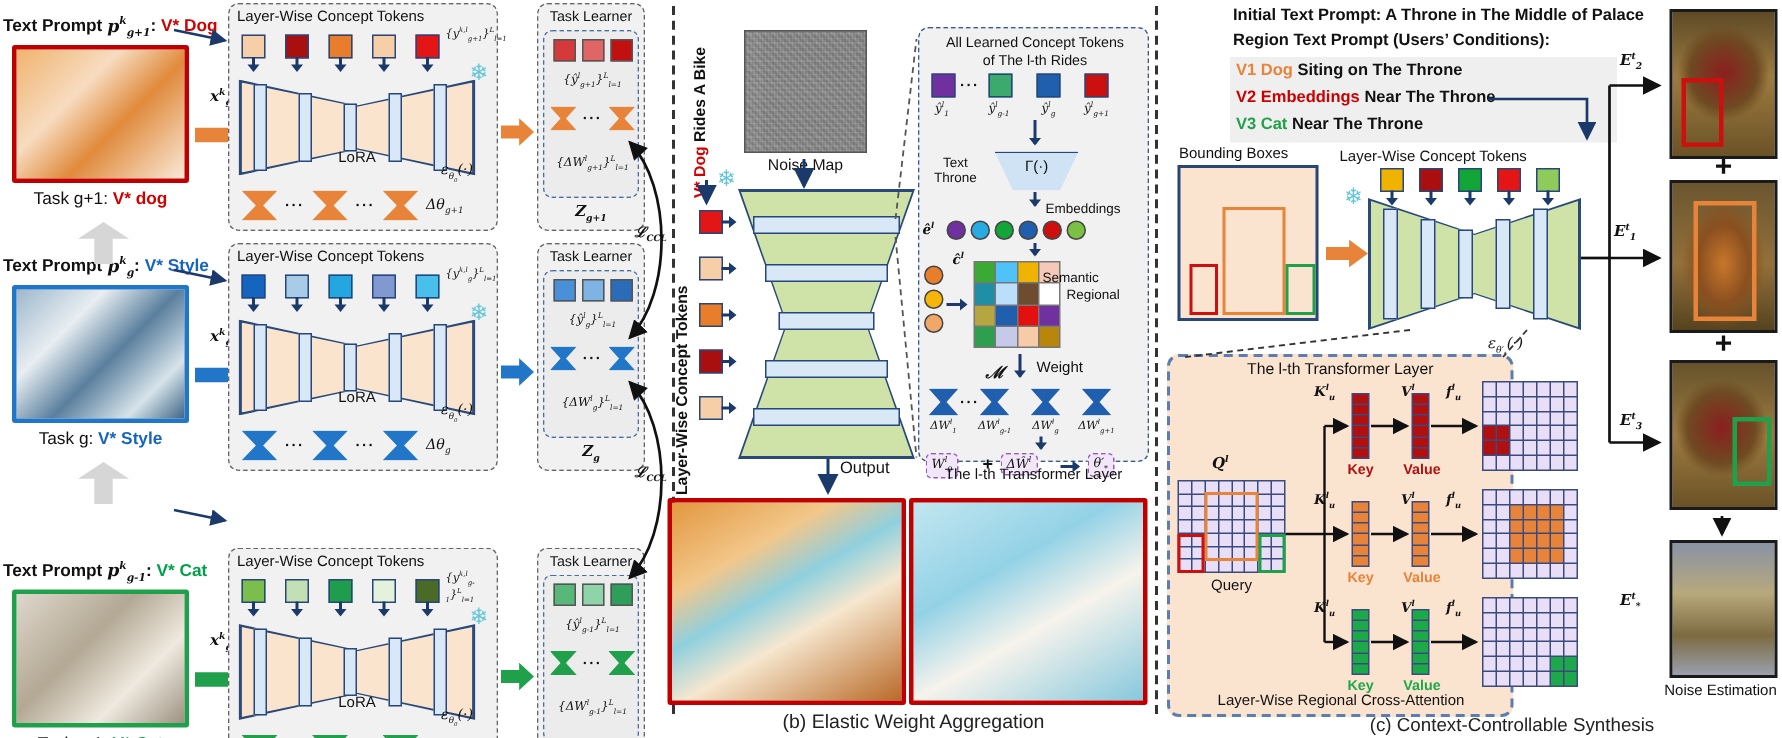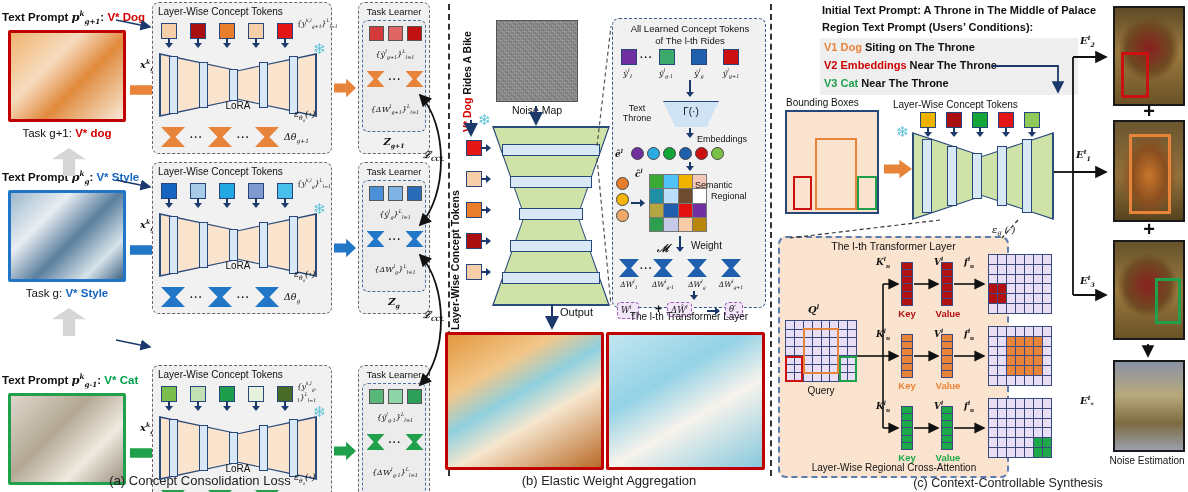--- a/index.html
+++ b/index.html
@@ -239,21 +239,20 @@
         </div>
         <div class="abs tc math b" style="left:0;top:133px;width:70px;font-size:10px">Z<sub>g-1</sub></div>
       </div>
     </div>
 
   <div class="abs uparrow" style="left:52px;top:148px;width:34px;height:28px"></div>
   <div class="abs uparrow" style="left:52px;top:308px;width:34px;height:28px"></div>
 
   <div class="abs math b" style="left:423px;top:148px;font-size:9.5px">ℒ<sub>CCL</sub></div>
   <div class="abs math b" style="left:423px;top:308px;font-size:9.5px">ℒ<sub>CCL</sub></div>
-  <div class="abs tc cap" style="left:20px;top:473px;width:360px">(a) Concept Consolidation Loss</div>
 
   <div class="sep" style="left:448px"></div>
 
 
   <div class="abs vt b" style="left:449px;top:122px;height:208px;font-size:10.5px">Layer-Wise Concept Tokens</div>
   <div class="abs vt b" style="left:461px;top:8px;height:124px;font-size:10.5px"><span style="color: rgb(212, 0, 0);">V* Dog</span><span> Rides A Bike</span></div>
 
   <div class="abs noise" style="left:496px;top:20px;width:82px;height:82px"></div>
   <div class="abs tc" style="left:486px;top:104px;width:102px;font-size:10.5px">Noise Map</div>
   <span class="abs snow" style="left:478px;top:112px">❄</span>

